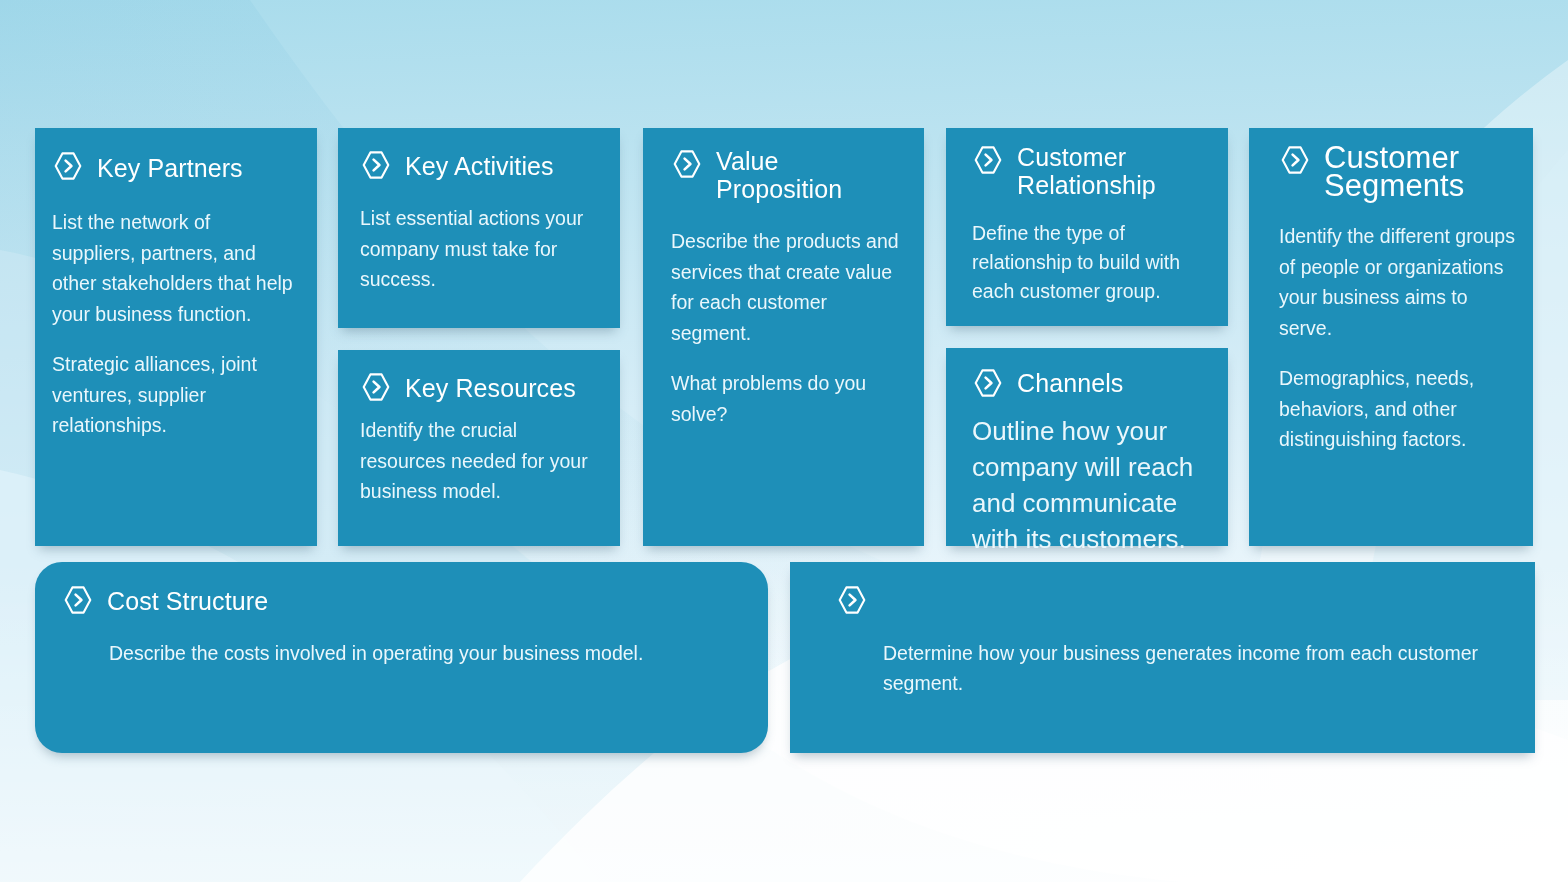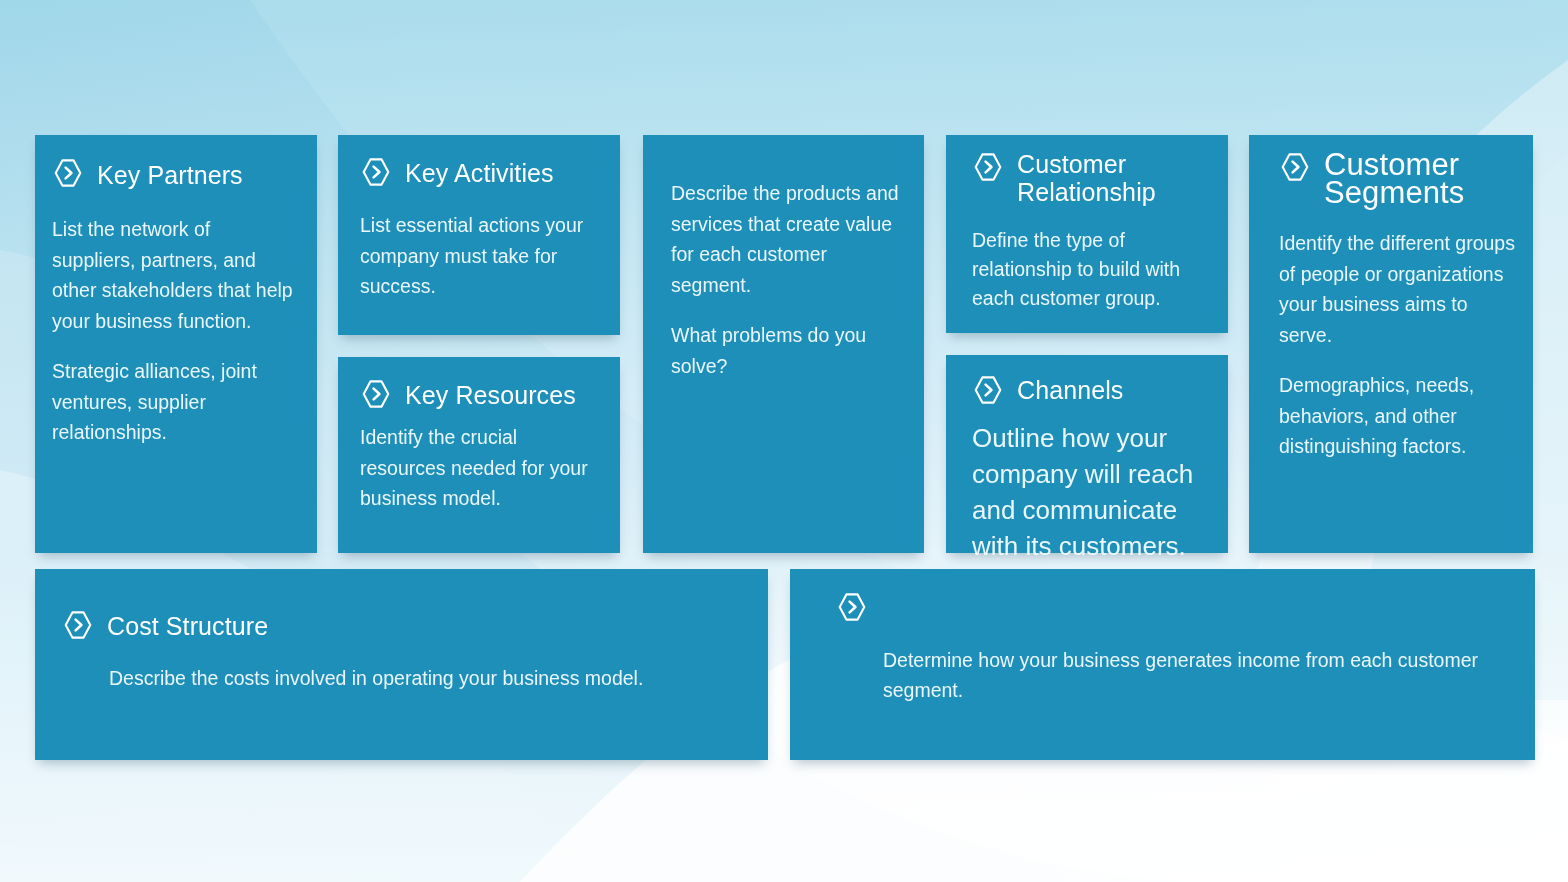--- a/index.html
+++ b/index.html
@@ -26,21 +26,21 @@
     inset: 0;
     width: 1568px;
     height: 882px;
     pointer-events: none;
   }
 
   
   #slide {
     position: absolute;
     left: 35px;
-    top: 135px;
+    top: 128px;
     width: 1500px;
     height: 500px;
   }
 
   .card {
     position: absolute;
     background: #1e8fb8;
     color: #ffffff;
     box-shadow: 0 7px 11px -4px rgba(70,105,125,0.40);
     padding: 0;
@@ -128,21 +128,22 @@
     left: 1214px; top: 0; width: 284px; height: 418px;
     padding: 16px 14px 16px 30px;
   }
   #card-customer-segments .card-title { font-size: 31px; line-height: 27.5px; }
   #card-customer-segments .card-body { margin-top: 22px; }
   #card-customer-segments .card-body p { font-size: 19.5px; line-height: 30.5px; }
 
   
   #card-cost-structure {
     left: 0; top: 434px; width: 733px; height: 191px;
-    padding: 40px 20px 18px 27px;
+    padding: 22px 20px 18px 27px;
+    border-radius: 27px;
   }
   #card-revenue-stream {
     left: 755px; top: 434px; width: 745px; height: 191px;
     padding: 22px 20px 18px 46px;
   }
   #card-cost-structure .card-title,
   #card-revenue-stream .card-title { font-size: 25px; line-height: 30px; padding-top: 2px; }
   #card-cost-structure .card-body,
   #card-revenue-stream .card-body { margin-top: 22px; padding-left: 47px; }
   #card-cost-structure .card-body p,
@@ -215,20 +216,27 @@
           <path d="M13.6 10.6 L19.4 16 L13.6 21.4" fill="none" stroke="#ffffff" stroke-width="2.6" stroke-linecap="round" stroke-linejoin="round"></path>
         </svg>
         <div class="card-title">Key Resources</div>
       </div>
       <div class="card-body">
         <p>Identify the crucial resources needed for your business model.</p>
       </div>
     </div>
 
     <div class="card" id="card-value-proposition">
+      <div class="card-head">
+        <svg class="hex-icon" width="32" height="32" viewBox="0 0 32 32" aria-hidden="true">
+          <path d="M10.4 3.4 H21.6 L28.3 16 L21.6 28.6 H10.4 L3.7 16 Z" fill="none" stroke="#ffffff" stroke-width="2.1" stroke-linejoin="round"></path>
+          <path d="M13.6 10.6 L19.4 16 L13.6 21.4" fill="none" stroke="#ffffff" stroke-width="2.6" stroke-linecap="round" stroke-linejoin="round"></path>
+        </svg>
+        <div class="card-title">Value Proposition</div>
+      </div>
       <div class="card-body">
         <p>Describe the products and services that create value for each customer segment.</p>
         <p>What problems do you solve?</p>
       </div>
     </div>
 
     <div class="card" id="card-customer-relationship">
       <div class="card-head">
         <svg class="hex-icon" width="32" height="32" viewBox="0 0 32 32" aria-hidden="true">
           <path d="M10.4 3.4 H21.6 L28.3 16 L21.6 28.6 H10.4 L3.7 16 Z" fill="none" stroke="#ffffff" stroke-width="2.1" stroke-linejoin="round"></path>

